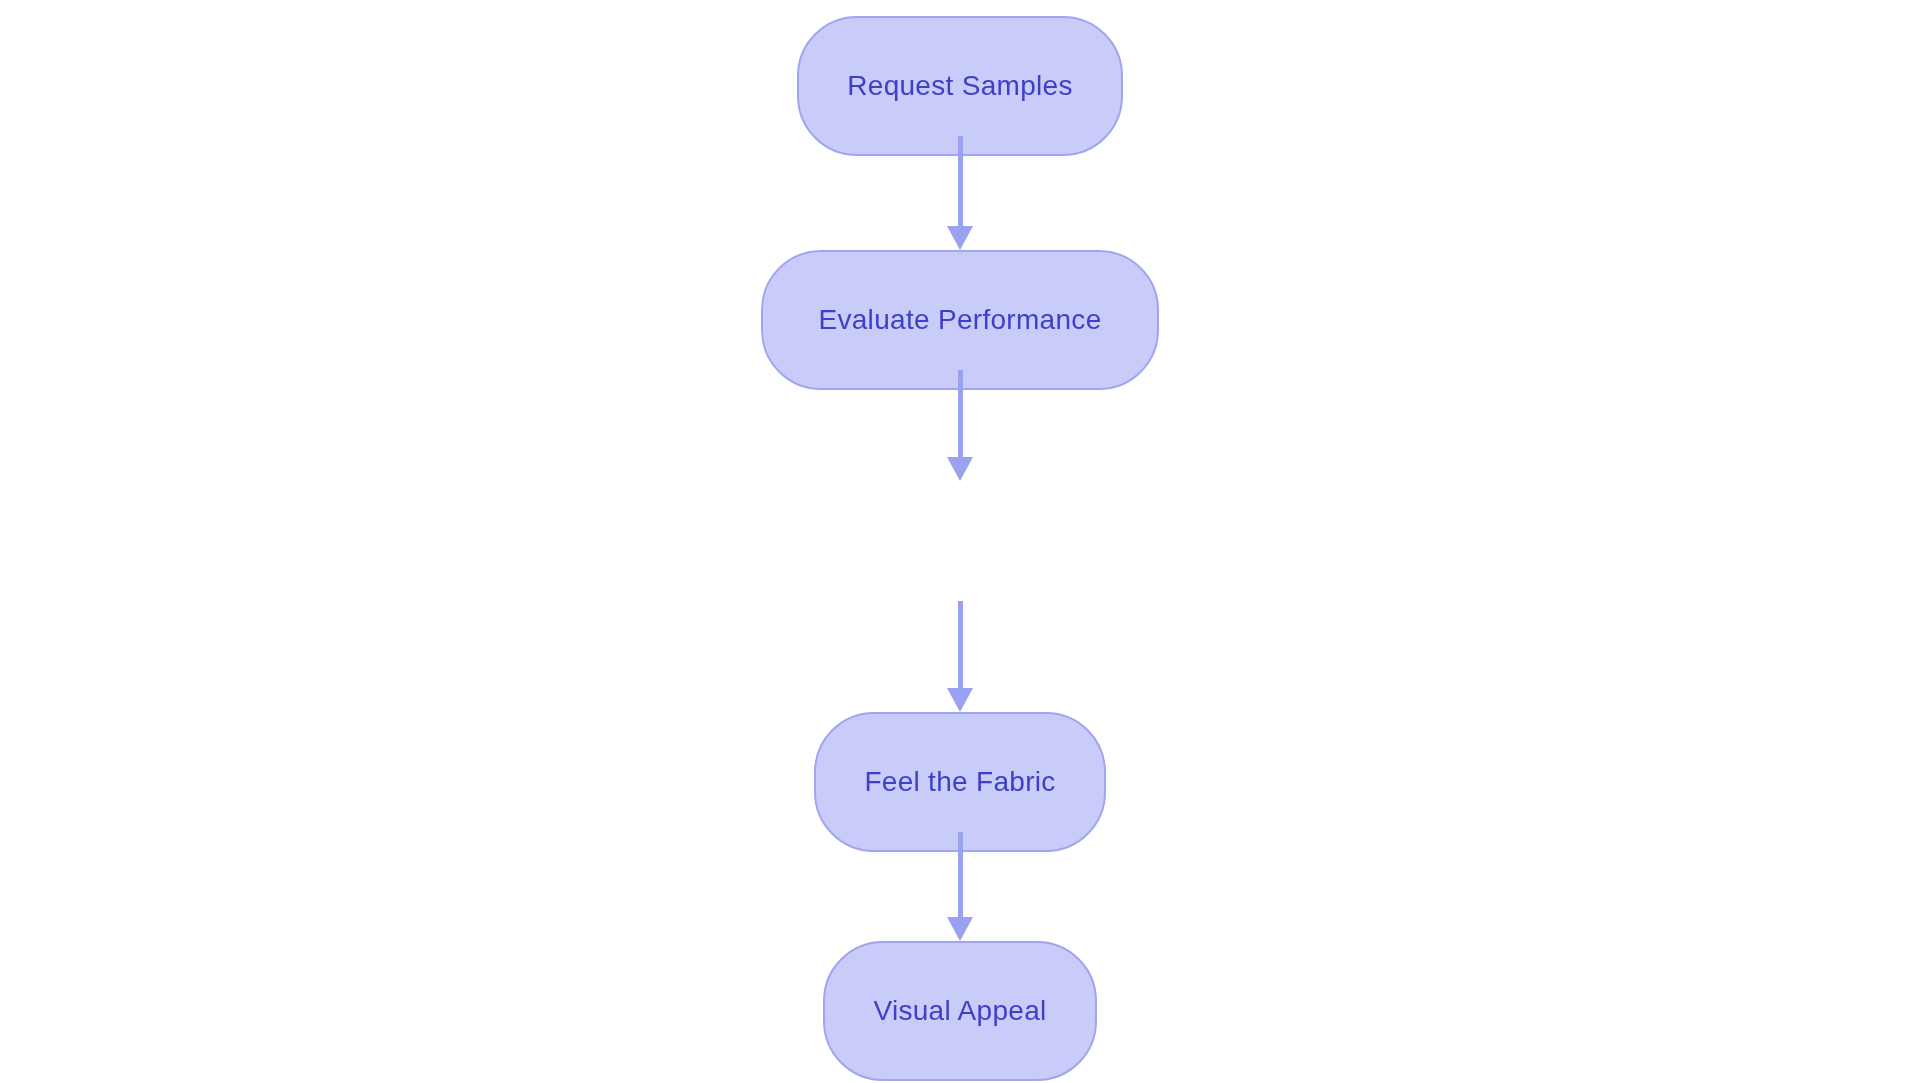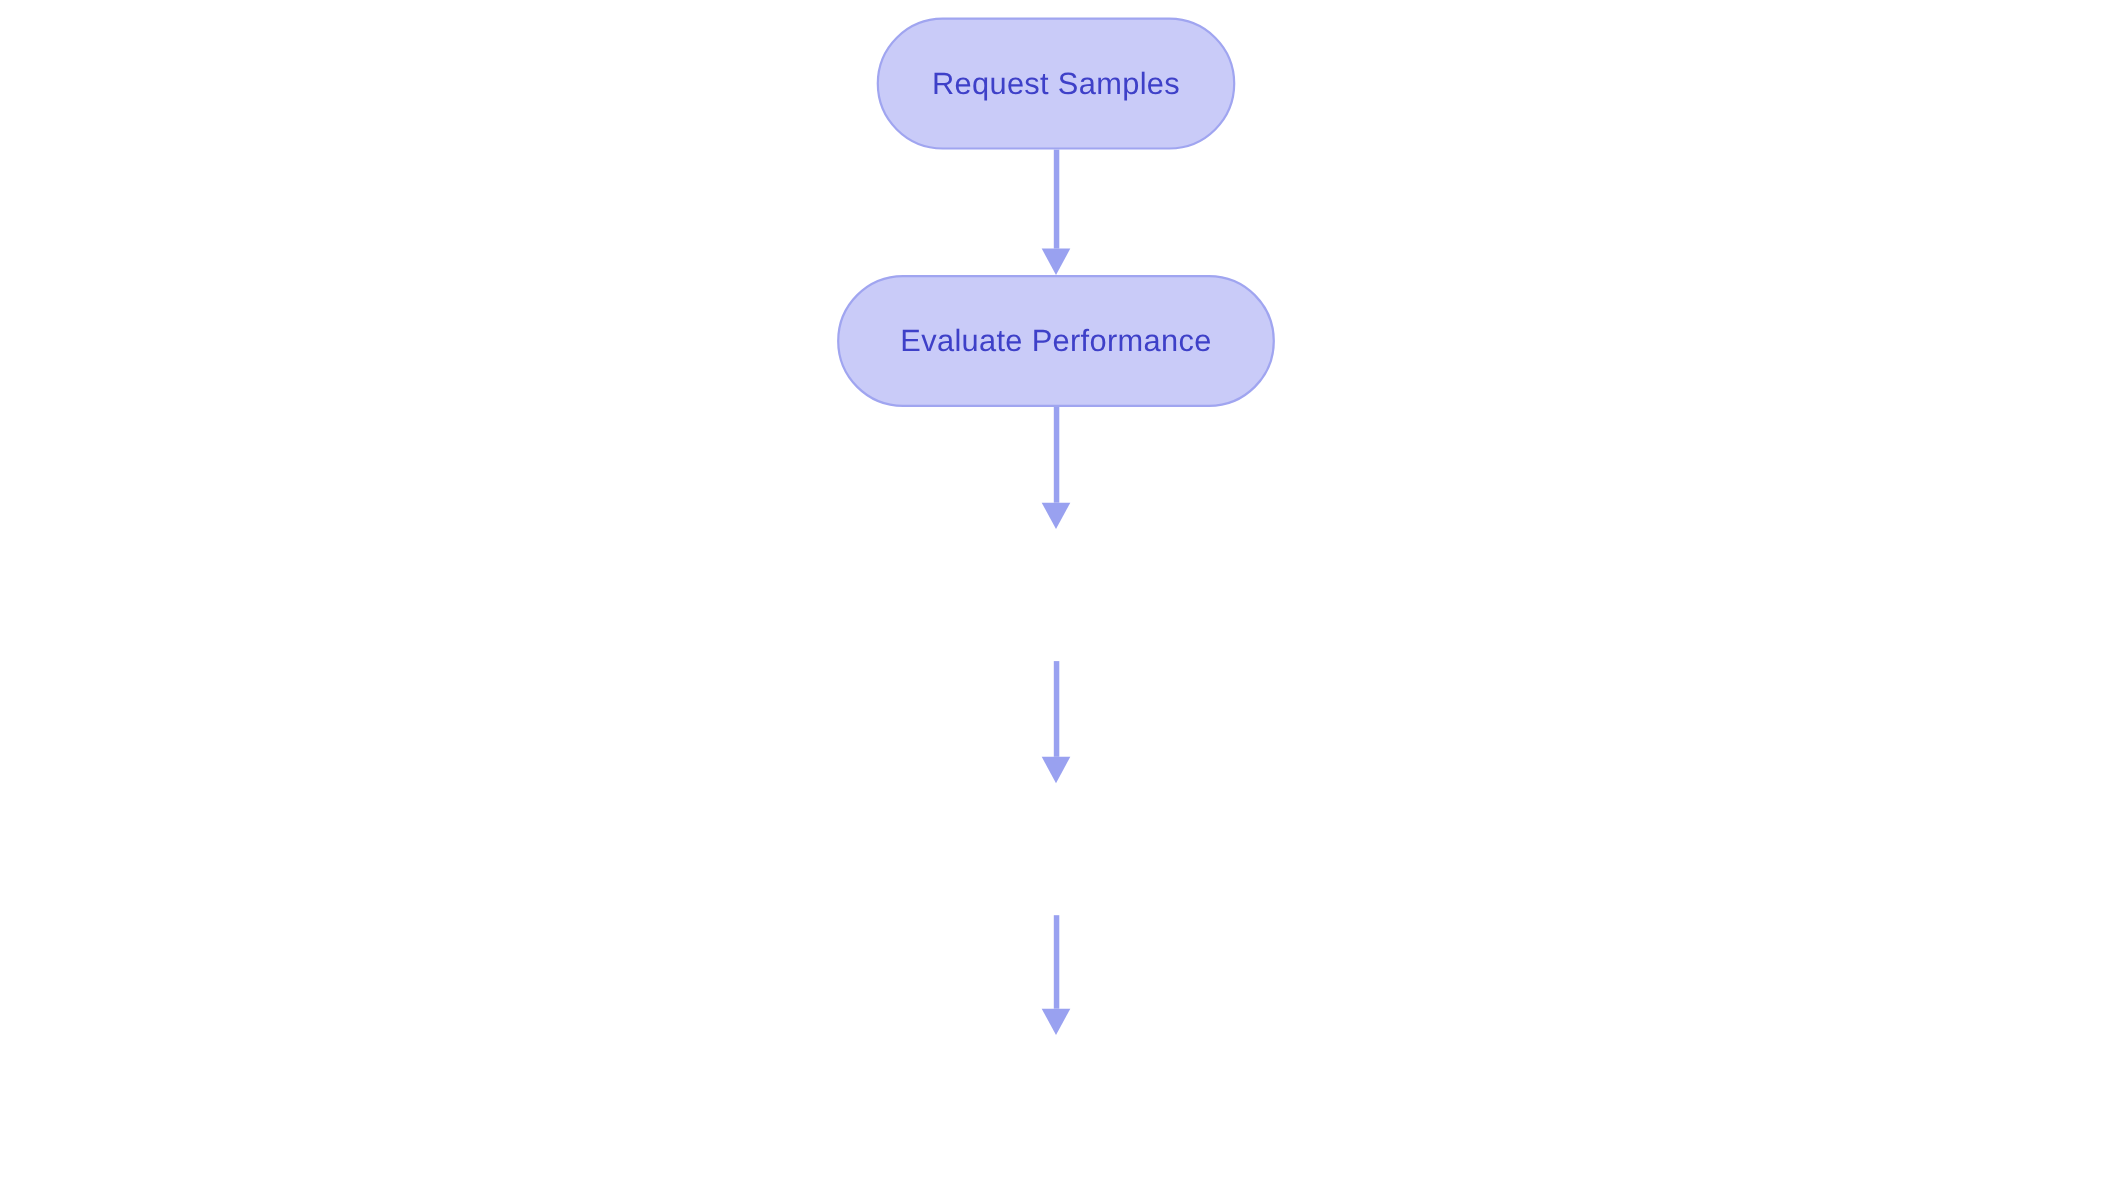--- a/index.html
+++ b/index.html
@@ -10,21 +10,21 @@
   }
   .canvas {
     position: relative;
     width: 1920px;
     height: 1083px;
     background: #ffffff;
     overflow: hidden;
   }
   .flow-node {
     position: absolute;
-    height: 120px;
+    height: 140px;
     border-radius: 60px;
     background: #c9cbf8;
     border: 2px solid #a0a5f0;
     box-sizing: border-box;
     display: flex;
     align-items: center;
     justify-content: center;
     color: #3e40c8;
     font-size: 28px;
     font-weight: 400;
@@ -85,20 +85,26 @@
     <div class="arrow-stem"></div>
     <div class="arrow-head"></div>
   </div>
 
 
   <div class="connector c3">
     <div class="arrow-stem"></div>
     <div class="arrow-head"></div>
   </div>
 
+  <div class="flow-node n4">
+    <span>Feel the Fabric</span>
+  </div>
 
   <div class="connector c4">
     <div class="arrow-stem"></div>
     <div class="arrow-head"></div>
   </div>
 
+  <div class="flow-node n5">
+    <span>Visual Appeal</span>
+  </div>
 
 </div>
 
 </body></html>

